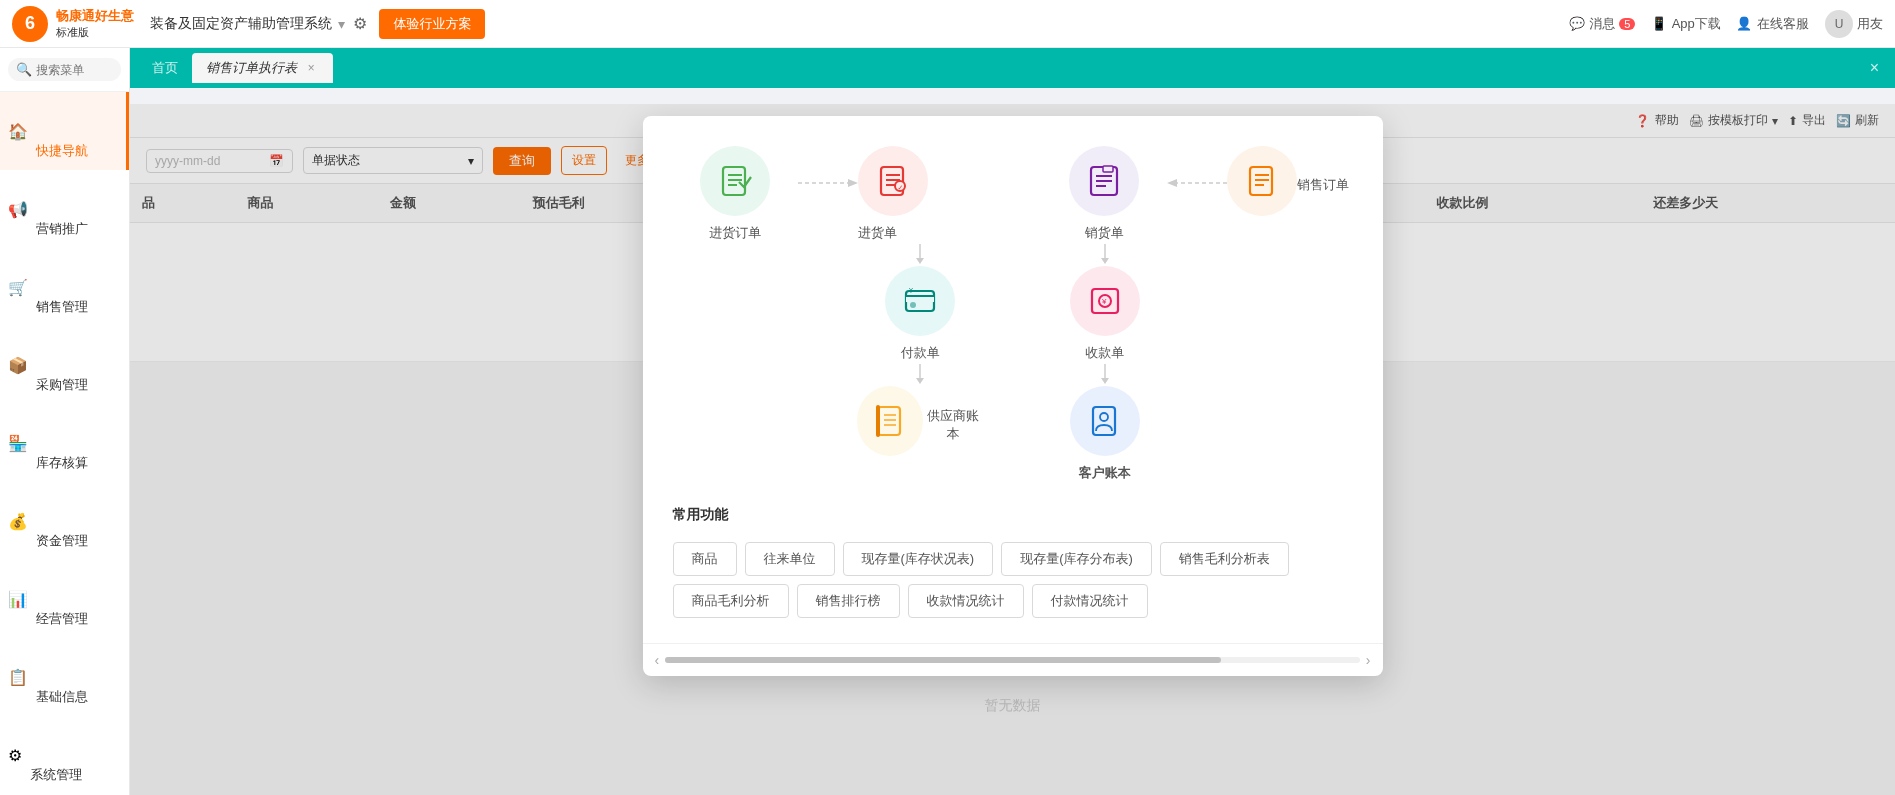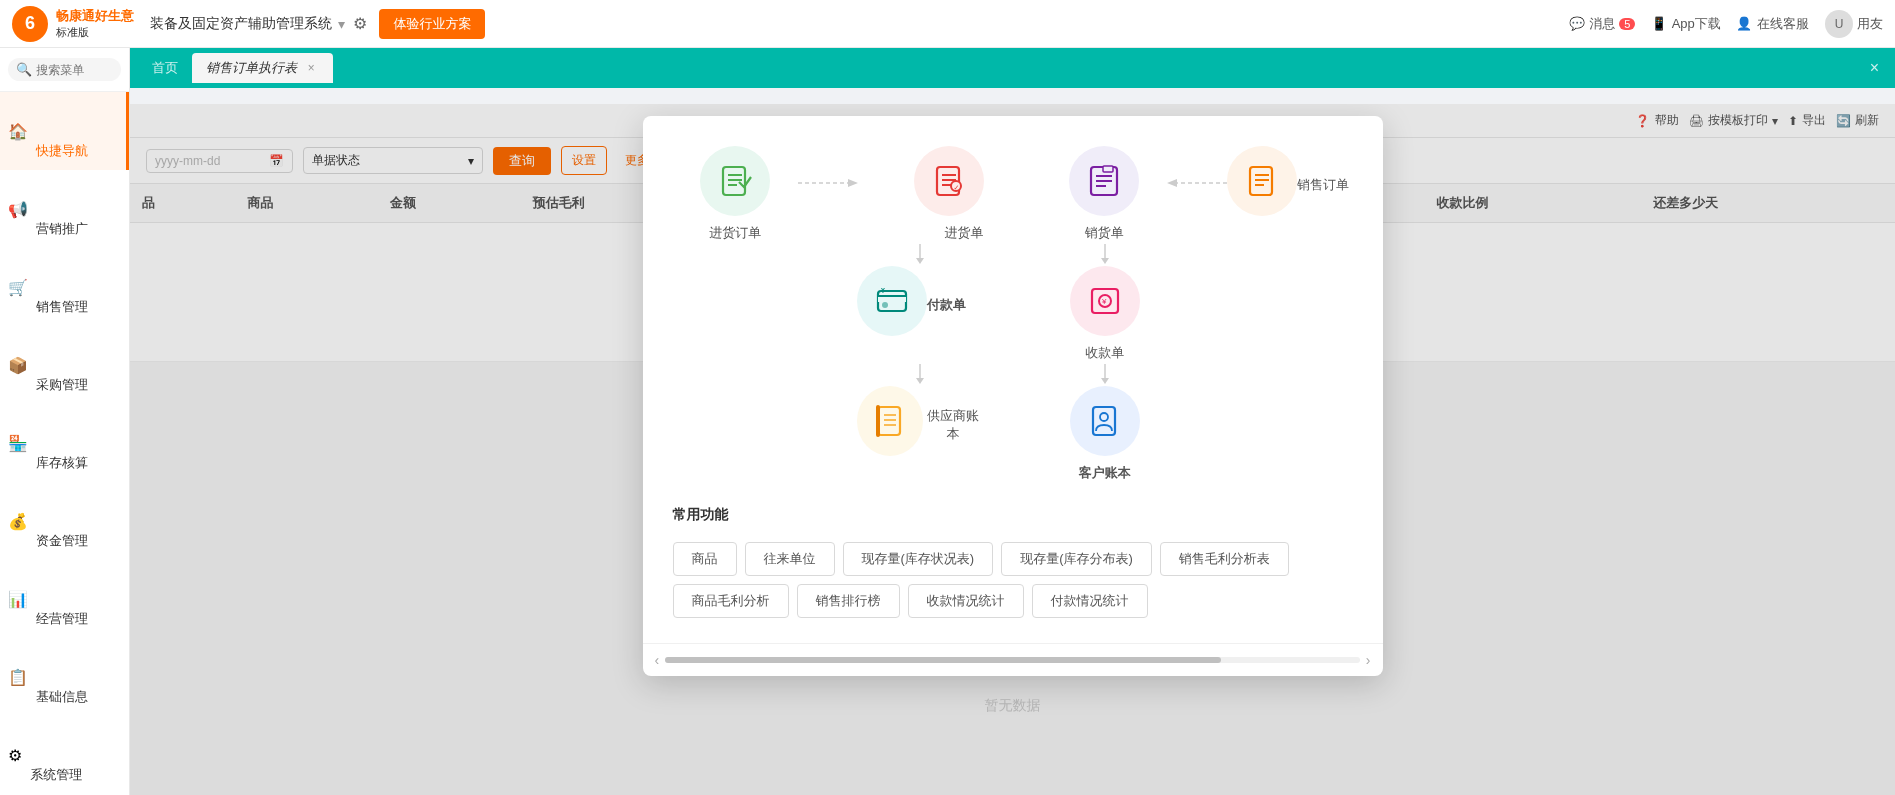--- a/index.html
+++ b/index.html
@@ -294,21 +294,21 @@
                     <div class="flow-label">进货订单</div>
                   </div>
 
                   <div style="display:flex;align-items:center;padding-top:30px;width:60px;">
                     <svg width="60" height="14">
                         <line x1="0" y1="7" x2="50" y2="7" stroke="#ccc" stroke-width="1.5" stroke-dasharray="4,3"></line>
                         <polygon points="50,3 60,7 50,11" fill="#ccc"></polygon>
                       </svg>
                   </div>
 
-                  <div style="display:flex;flex-direction:column;align-items:flex-end;width:130px;">
+                  <div style="display:flex;flex-direction:column;align-items:flex-start;width:130px;">
                     <div class="flow-icon-circle ic-red" style="background:#fdecea;">
                       <svg width="36" height="36" viewBox="0 0 36 36">
                           <rect x="6" y="4" width="22" height="28" rx="3" fill="none" stroke="#e53935" stroke-width="2.2"></rect>
                           <line x1="11" y1="12" x2="25" y2="12" stroke="#e53935" stroke-width="2"></line>
                           <line x1="11" y1="17" x2="25" y2="17" stroke="#e53935" stroke-width="2"></line>
                           <line x1="11" y1="22" x2="20" y2="22" stroke="#e53935" stroke-width="2"></line>
                           <circle cx="25" cy="23" r="5" fill="#fdecea" stroke="#e53935" stroke-width="2"></circle>
                           <text x="22.5" y="26.5" font-size="7" fill="#e53935">✓</text>
                         </svg>
                     </div>
@@ -367,21 +367,21 @@
                       </svg>
                   </div>
                   <div style="width:60px;"></div>
                   <div style="width:130px;"></div>
                 </div>
 
                 <div style="display:flex;align-items:flex-start;justify-content:flex-start;gap:0;">
                   <div style="width:130px;"></div>
                   <div style="width:60px;"></div>
 
-                  <div style="display:flex;flex-direction:row;align-items:center;width:130px;font-weight:bold;">
+                  <div style="display:flex;flex-direction:column;align-items:center;width:130px;">
                     <div class="flow-icon-circle ic-teal" style="background:#e6f7f7;">
                       <svg width="36" height="36" viewBox="0 0 36 36">
                           <rect x="4" y="8" width="28" height="20" rx="3" fill="none" stroke="#00897b" stroke-width="2.2"></rect>
                           <rect x="4" y="13" width="28" height="6" fill="#e6f7f7" stroke="#00897b" stroke-width="0"></rect>
                           <line x1="4" y1="13" x2="32" y2="13" stroke="#00897b" stroke-width="2"></line>
                           <circle cx="11" cy="22" r="3" fill="#00897b" opacity="0.5"></circle>
                           <text x="7" y="10" font-size="7" fill="#00897b">¥</text>
                         </svg>
                     </div>
                     <div class="flow-label">付款单</div>

